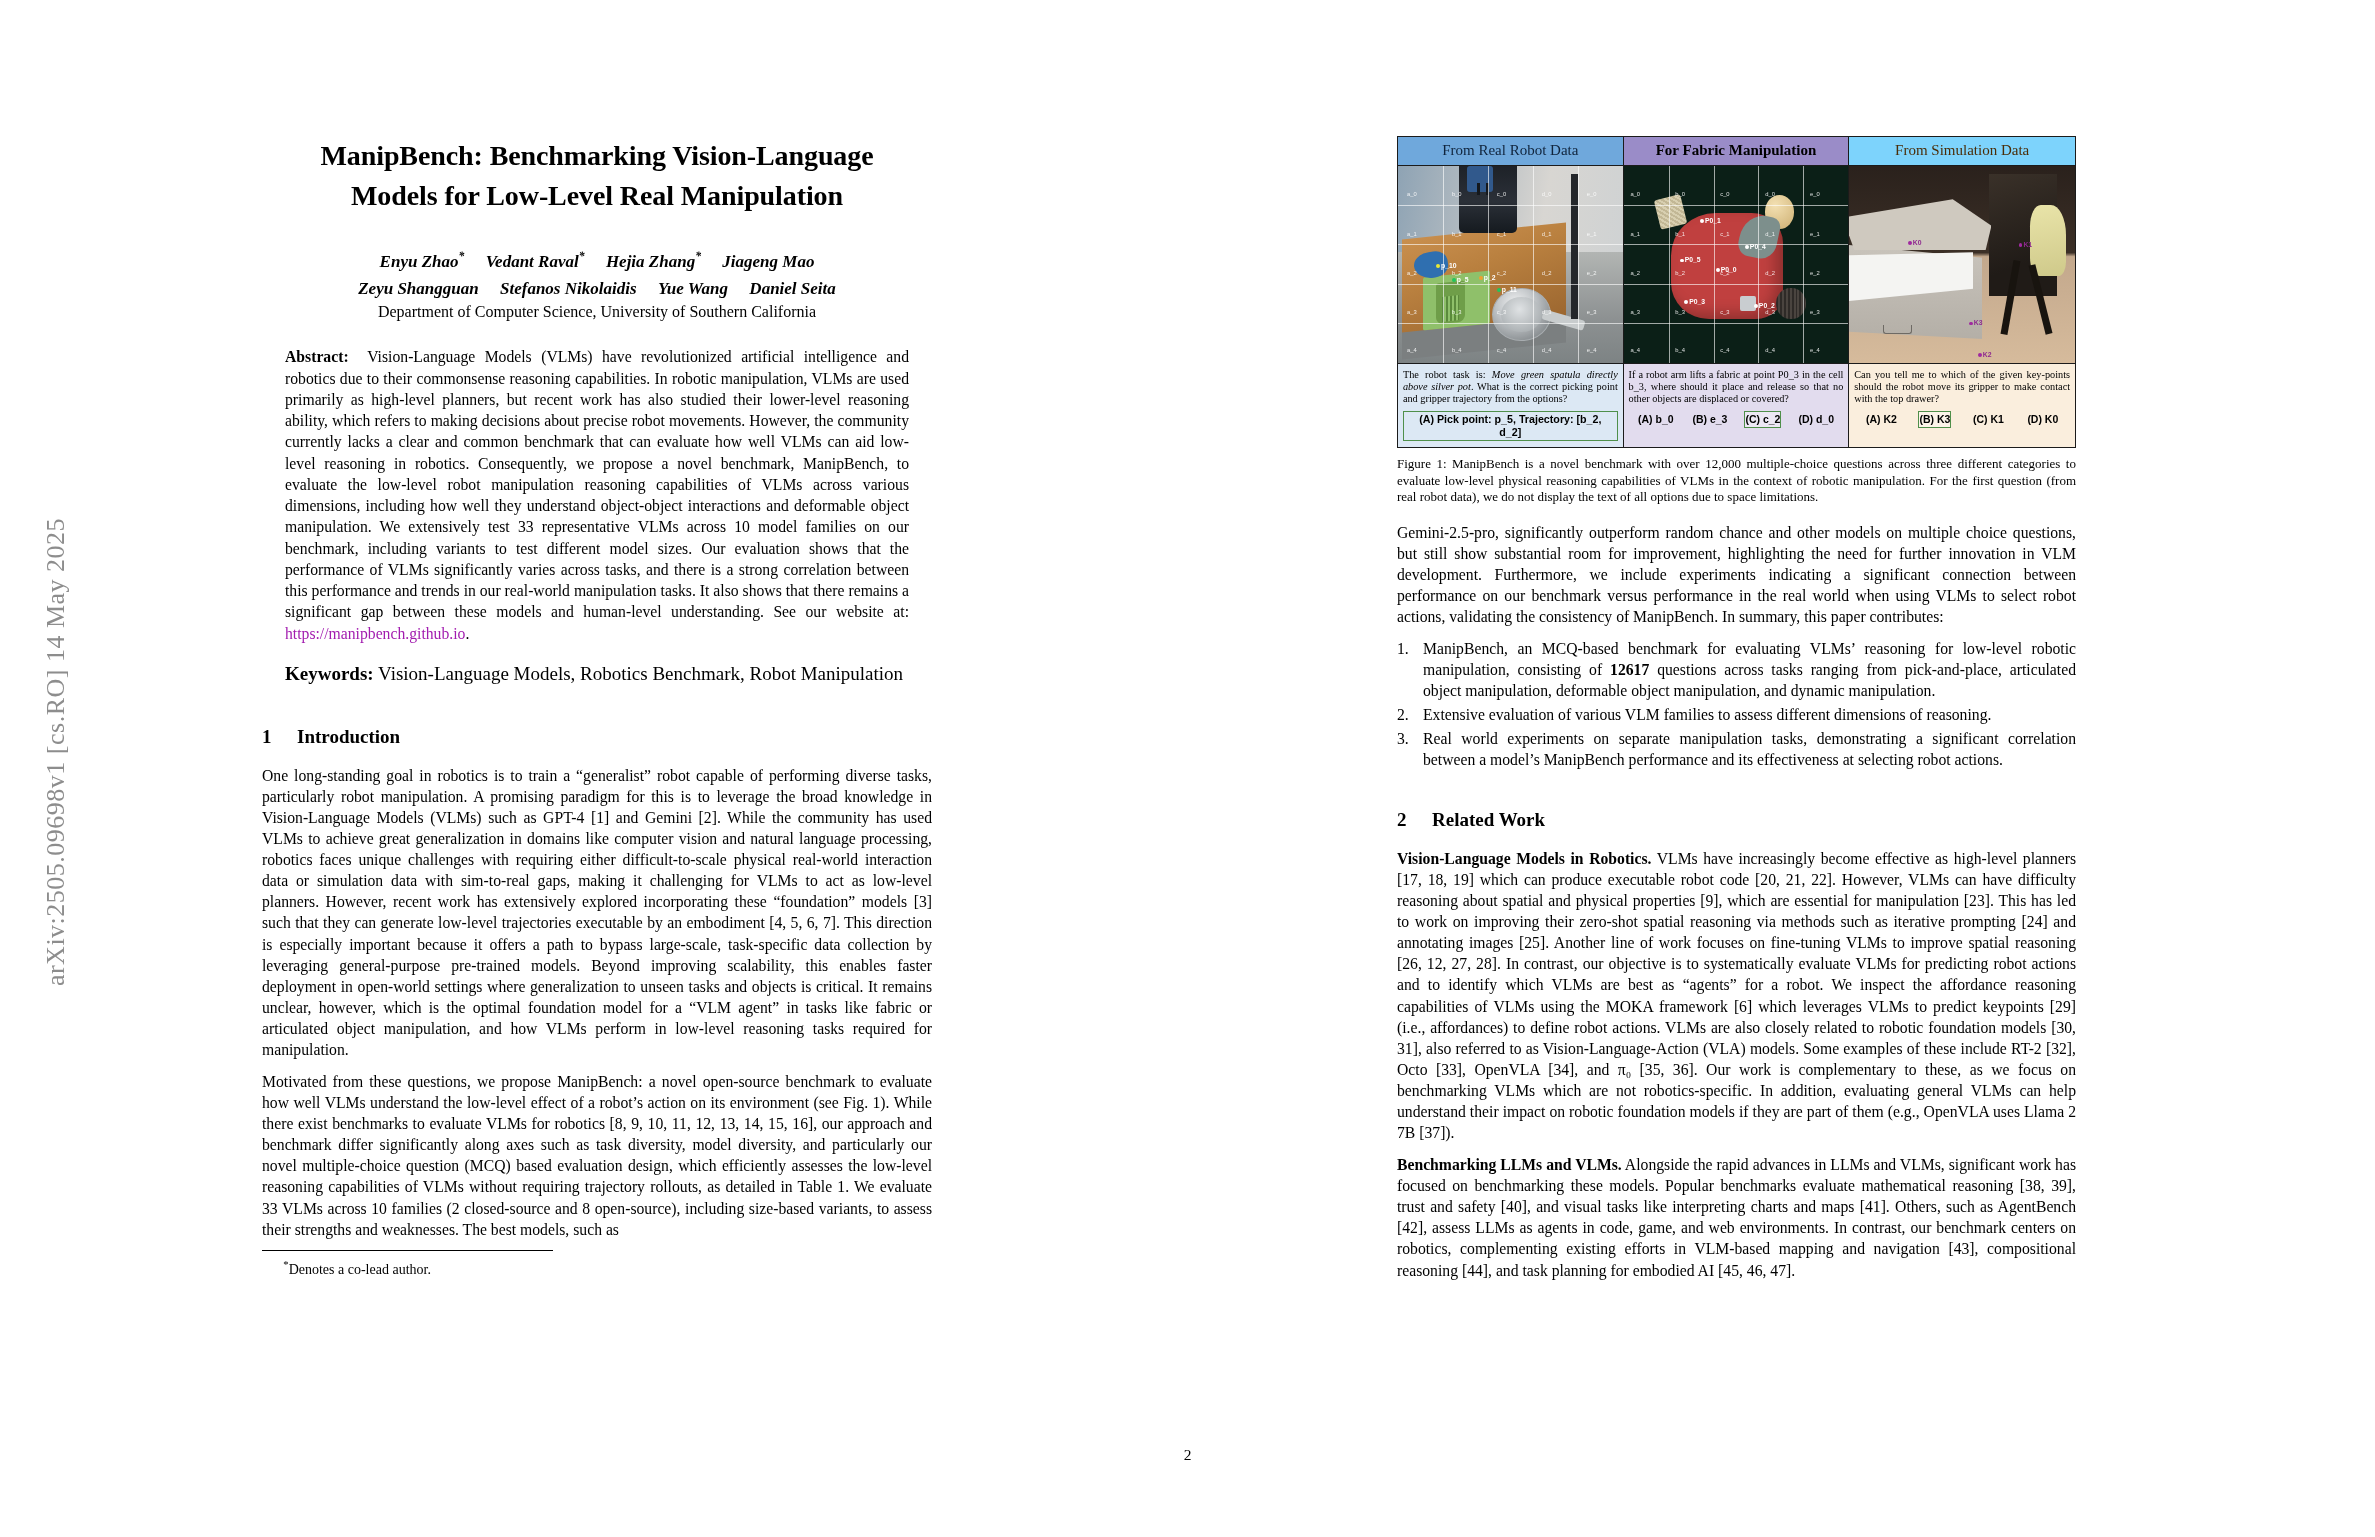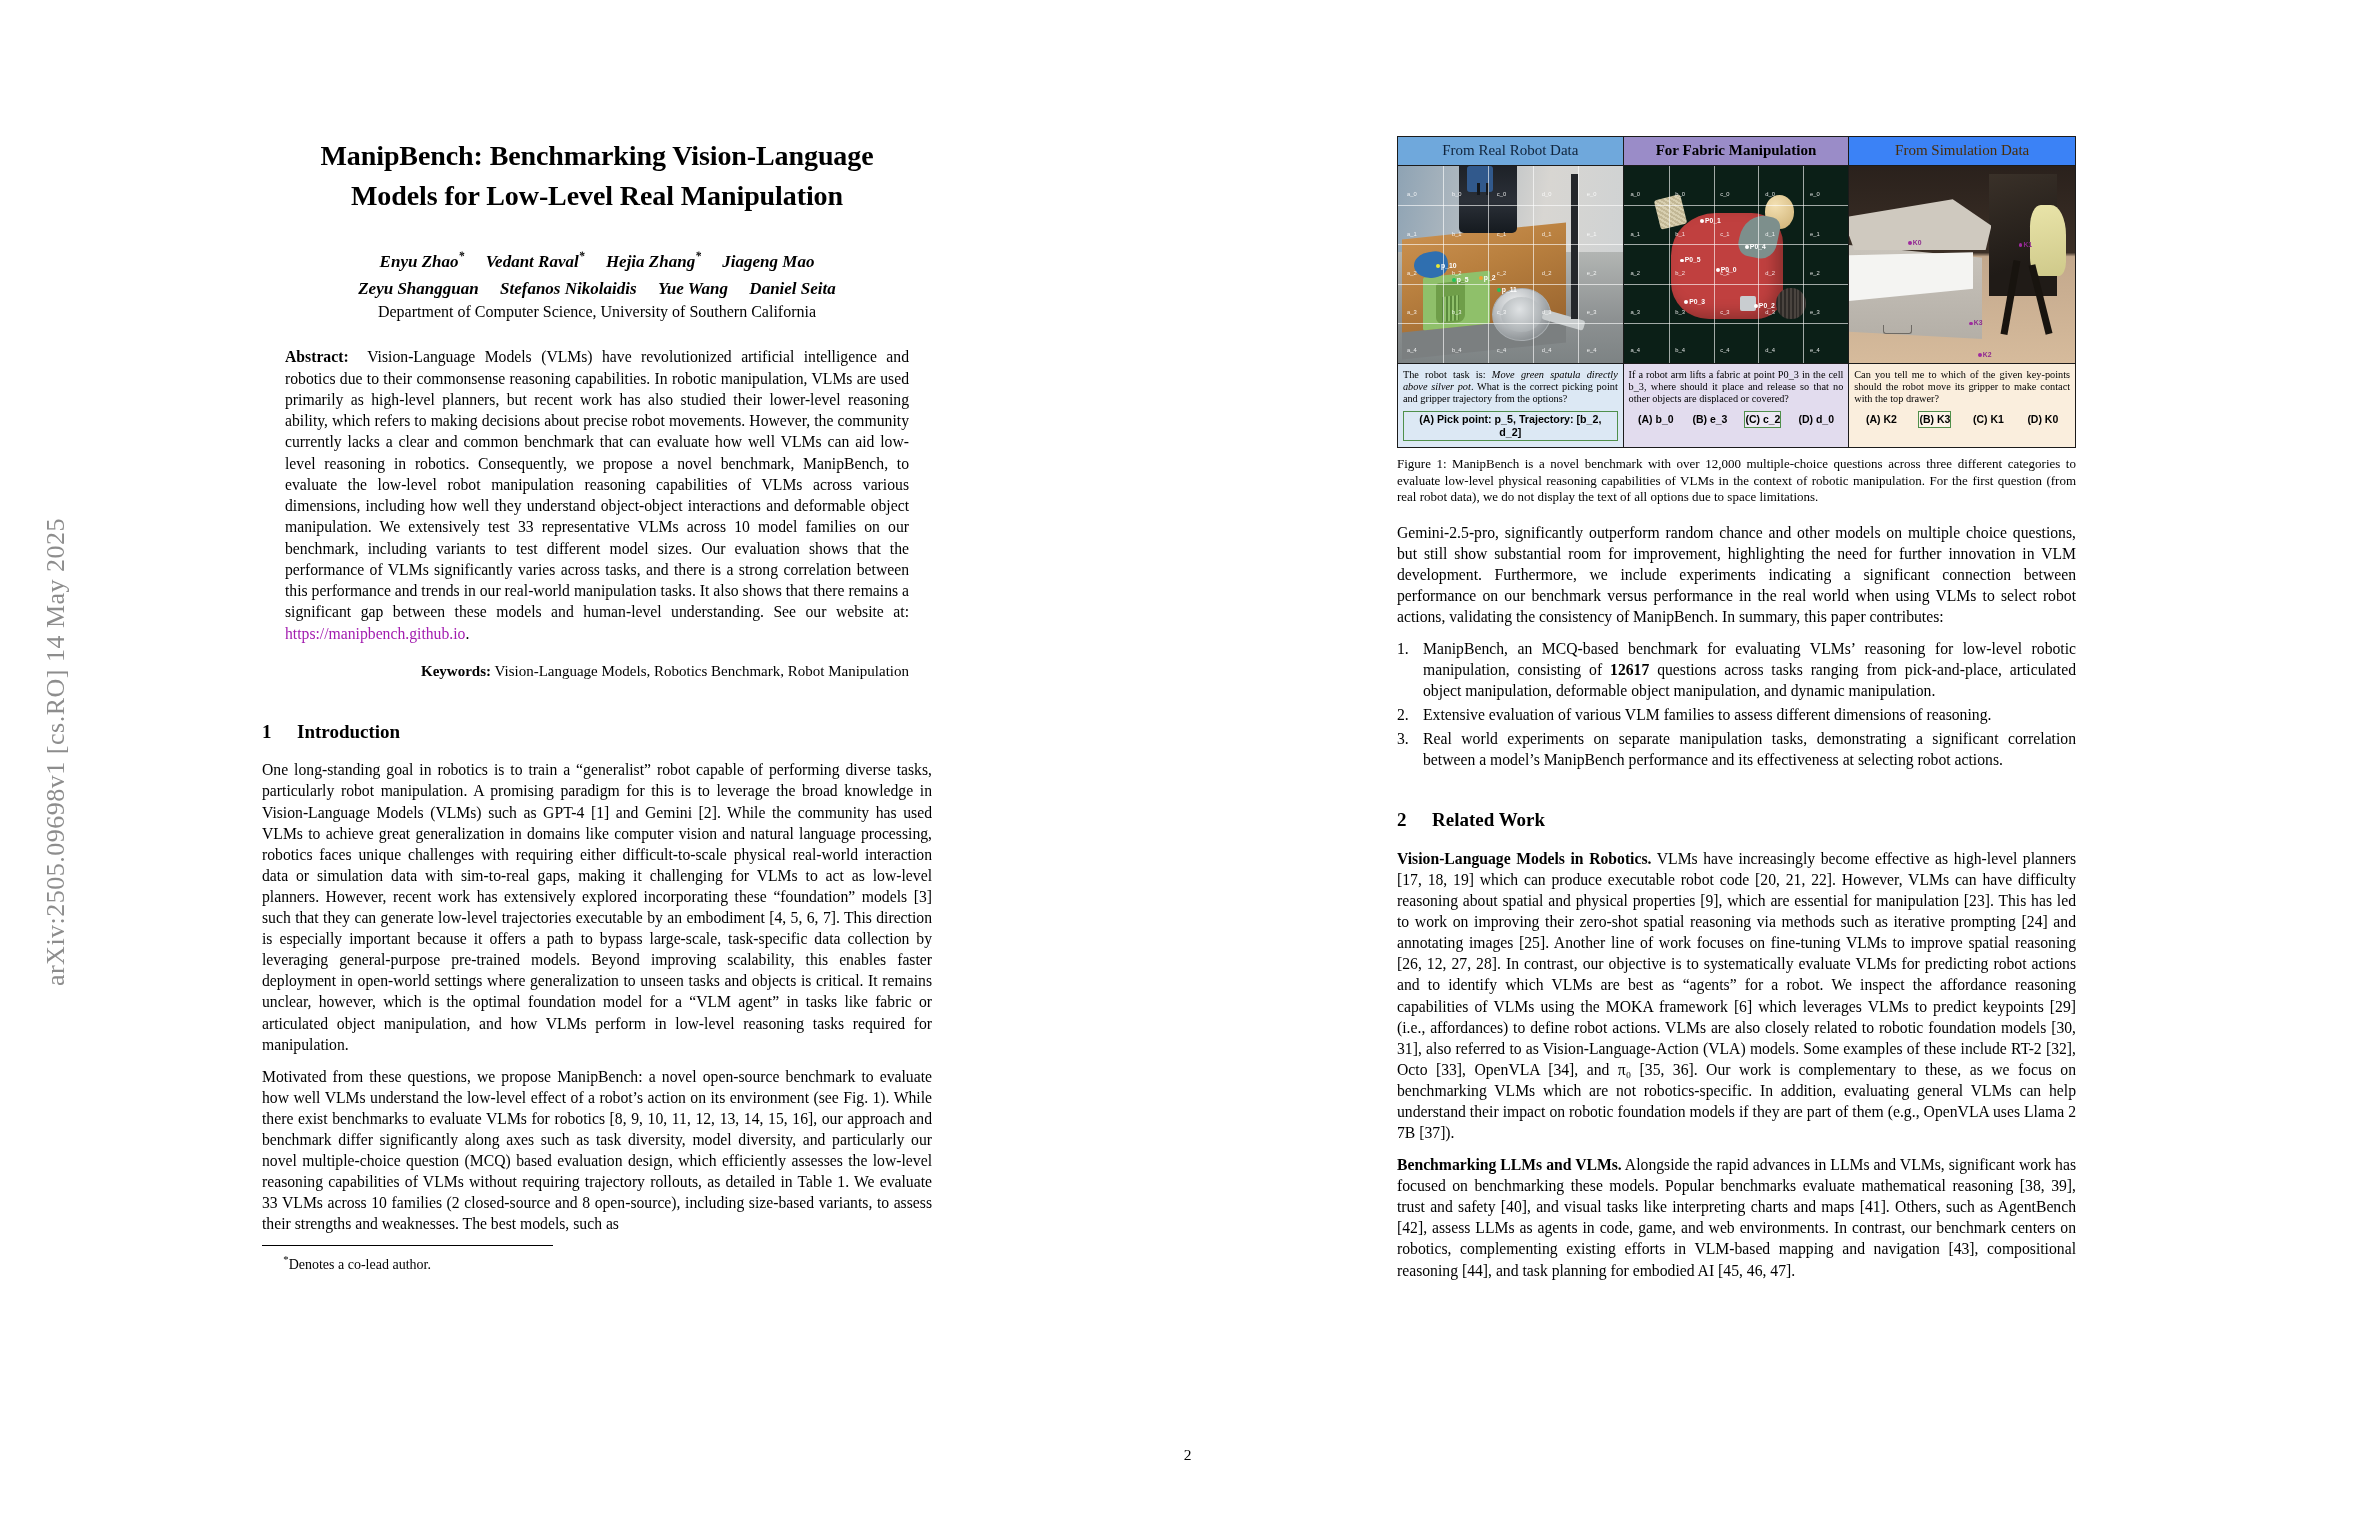--- a/index.html
+++ b/index.html
@@ -74,23 +74,23 @@
   .abstract{
     font-size:15.7px;
     line-height:1.355;
     text-align:justify;
     margin:0 23px 0 23px;
     hyphens:auto;
   }
   .abstract b{font-weight:bold;}
   .abstract .lnk{color:#a21caf;}
   .keywords{
-    font-size:15px;
+    font-size:19px;
     line-height:1.355;
-    text-align:right;
+    text-align:left;
     margin:17.5px 23px 0 23px;
   }
   .keywords b{font-weight:bold;}
 
   
   .sec-h{
     font-size:19px;
     font-weight:bold;
     margin:39px 0 16.5px 0;
   }
@@ -140,21 +140,21 @@
 
   .panel-head{
     text-align:center;
     font-size:15px;
     padding:4.9px 1.9px 5.8px 1.9px;
     border-bottom:1.6px solid #1b1b1b;
     font-family:"Liberation Serif", serif;
   }
   .ph-blue{background:#6fa8dc;color:#10243c;}
   .ph-purple{background:#9a8cc8;color:#000000;font-weight:bold;}
-  .ph-orange{background:#3b82f6;color:#4a2d08;}
+  .ph-orange{background:#7dd3fc;color:#4a2d08;}
 
   .panel-img{
     height:197px;
     position:relative;
     overflow:hidden;
     border-bottom:1.6px solid #1b1b1b;
   }
 
   .panel-qa{
     padding:4.9px 4.9px 5.8px 4.9px;

